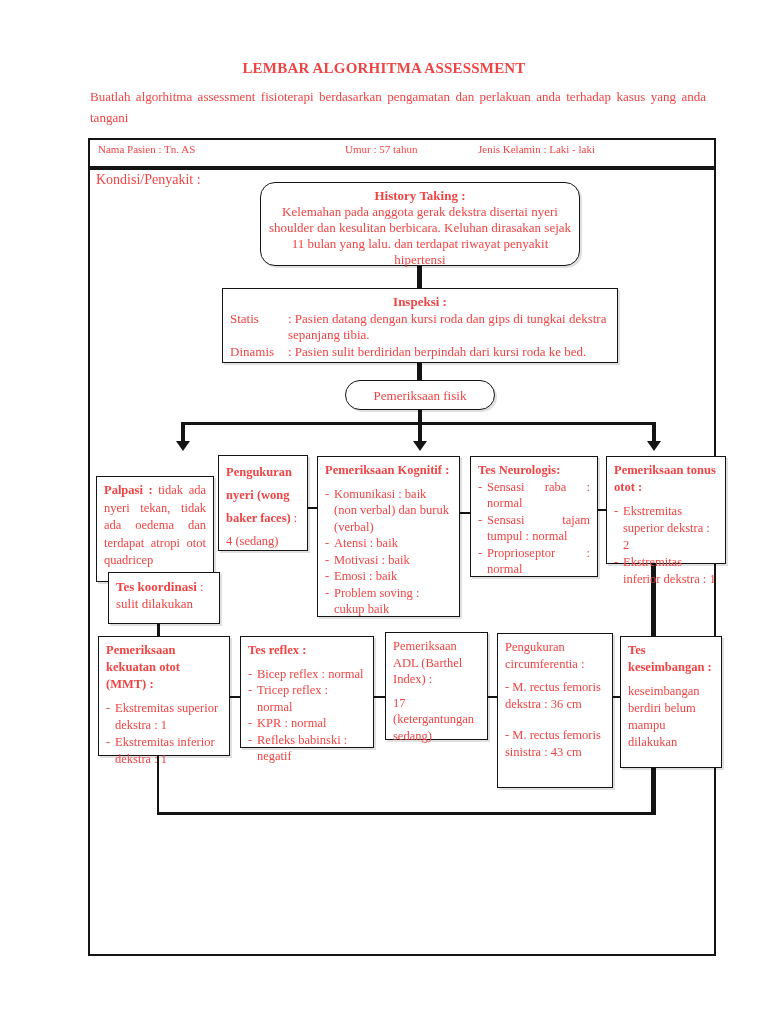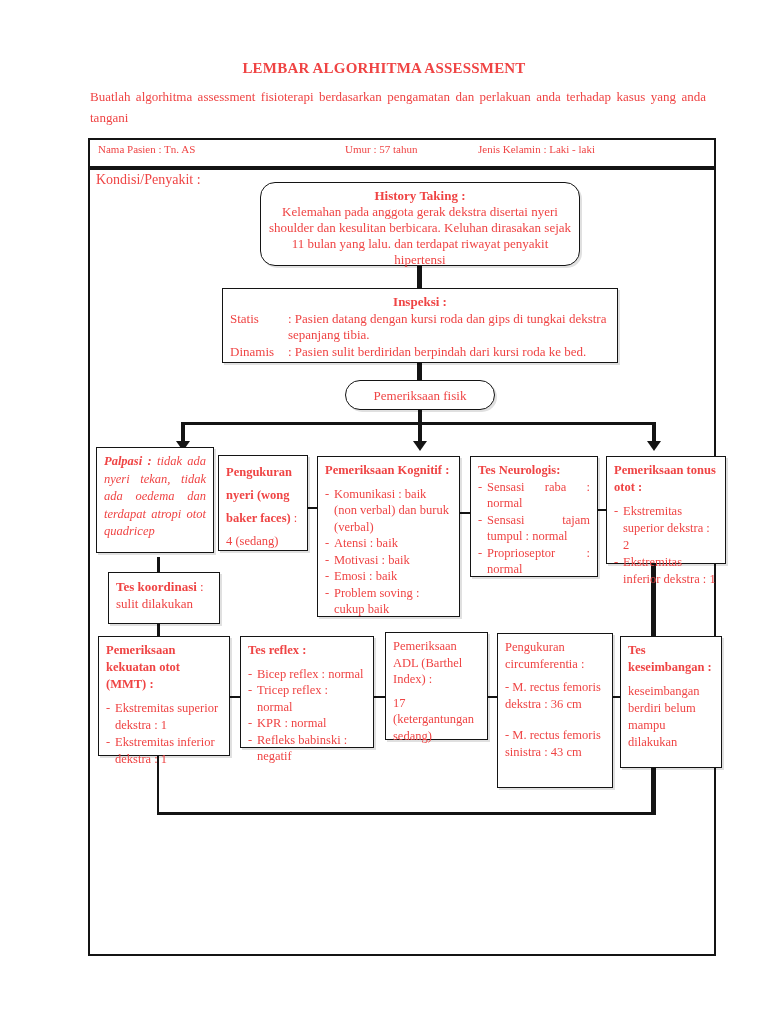--- a/index.html
+++ b/index.html
@@ -25,21 +25,21 @@
   .li::before{content:"-";position:absolute;left:0;}
   .plain-list .li{padding-left:0;margin-bottom:15px;}
   .plain-list .li::before{content:"- ";position:static;}
   .gap{height:7px;}
   
   .history{top:182px;left:260px;width:320px;height:84px;font-size:13px;line-height:16px;}
   .inspeksi{top:288px;left:222px;width:396px;height:75px;font-size:13px;line-height:16.5px;}
   .irow{display:flex;}
   .irow .ilabel{width:58px;flex:none;}
   .fisik{top:380px;left:345px;width:150px;height:30px;font-size:13px;padding-top:7px;}
-  .palpasi{top:447px;left:96px;width:118px;height:106px;line-height:17.5px;font-style:italic;}
+  .palpasi{top:476px;left:96px;width:118px;height:106px;line-height:17.5px;}
   .nyeri{top:455px;left:218px;width:90px;height:96px;line-height:23px;}
   .kognitif{top:456px;left:317px;width:143px;height:161px;}
   .neuro{top:456px;left:470px;width:128px;height:121px;}
   .tonus{top:456px;left:606px;width:120px;height:108px;line-height:17px;}
   .koord{top:572px;left:108px;width:112px;height:52px;font-size:13px;line-height:17px;}
   .mmt{top:636px;left:98px;width:132px;height:120px;line-height:17px;}
   .reflex{top:636px;left:240px;width:134px;height:112px;}
   .adl{top:632px;left:385px;width:103px;height:108px;}
   .circ{top:633px;left:497px;width:116px;height:155px;}
   .keseim{top:636px;left:620px;width:102px;height:132px;line-height:17px;}

